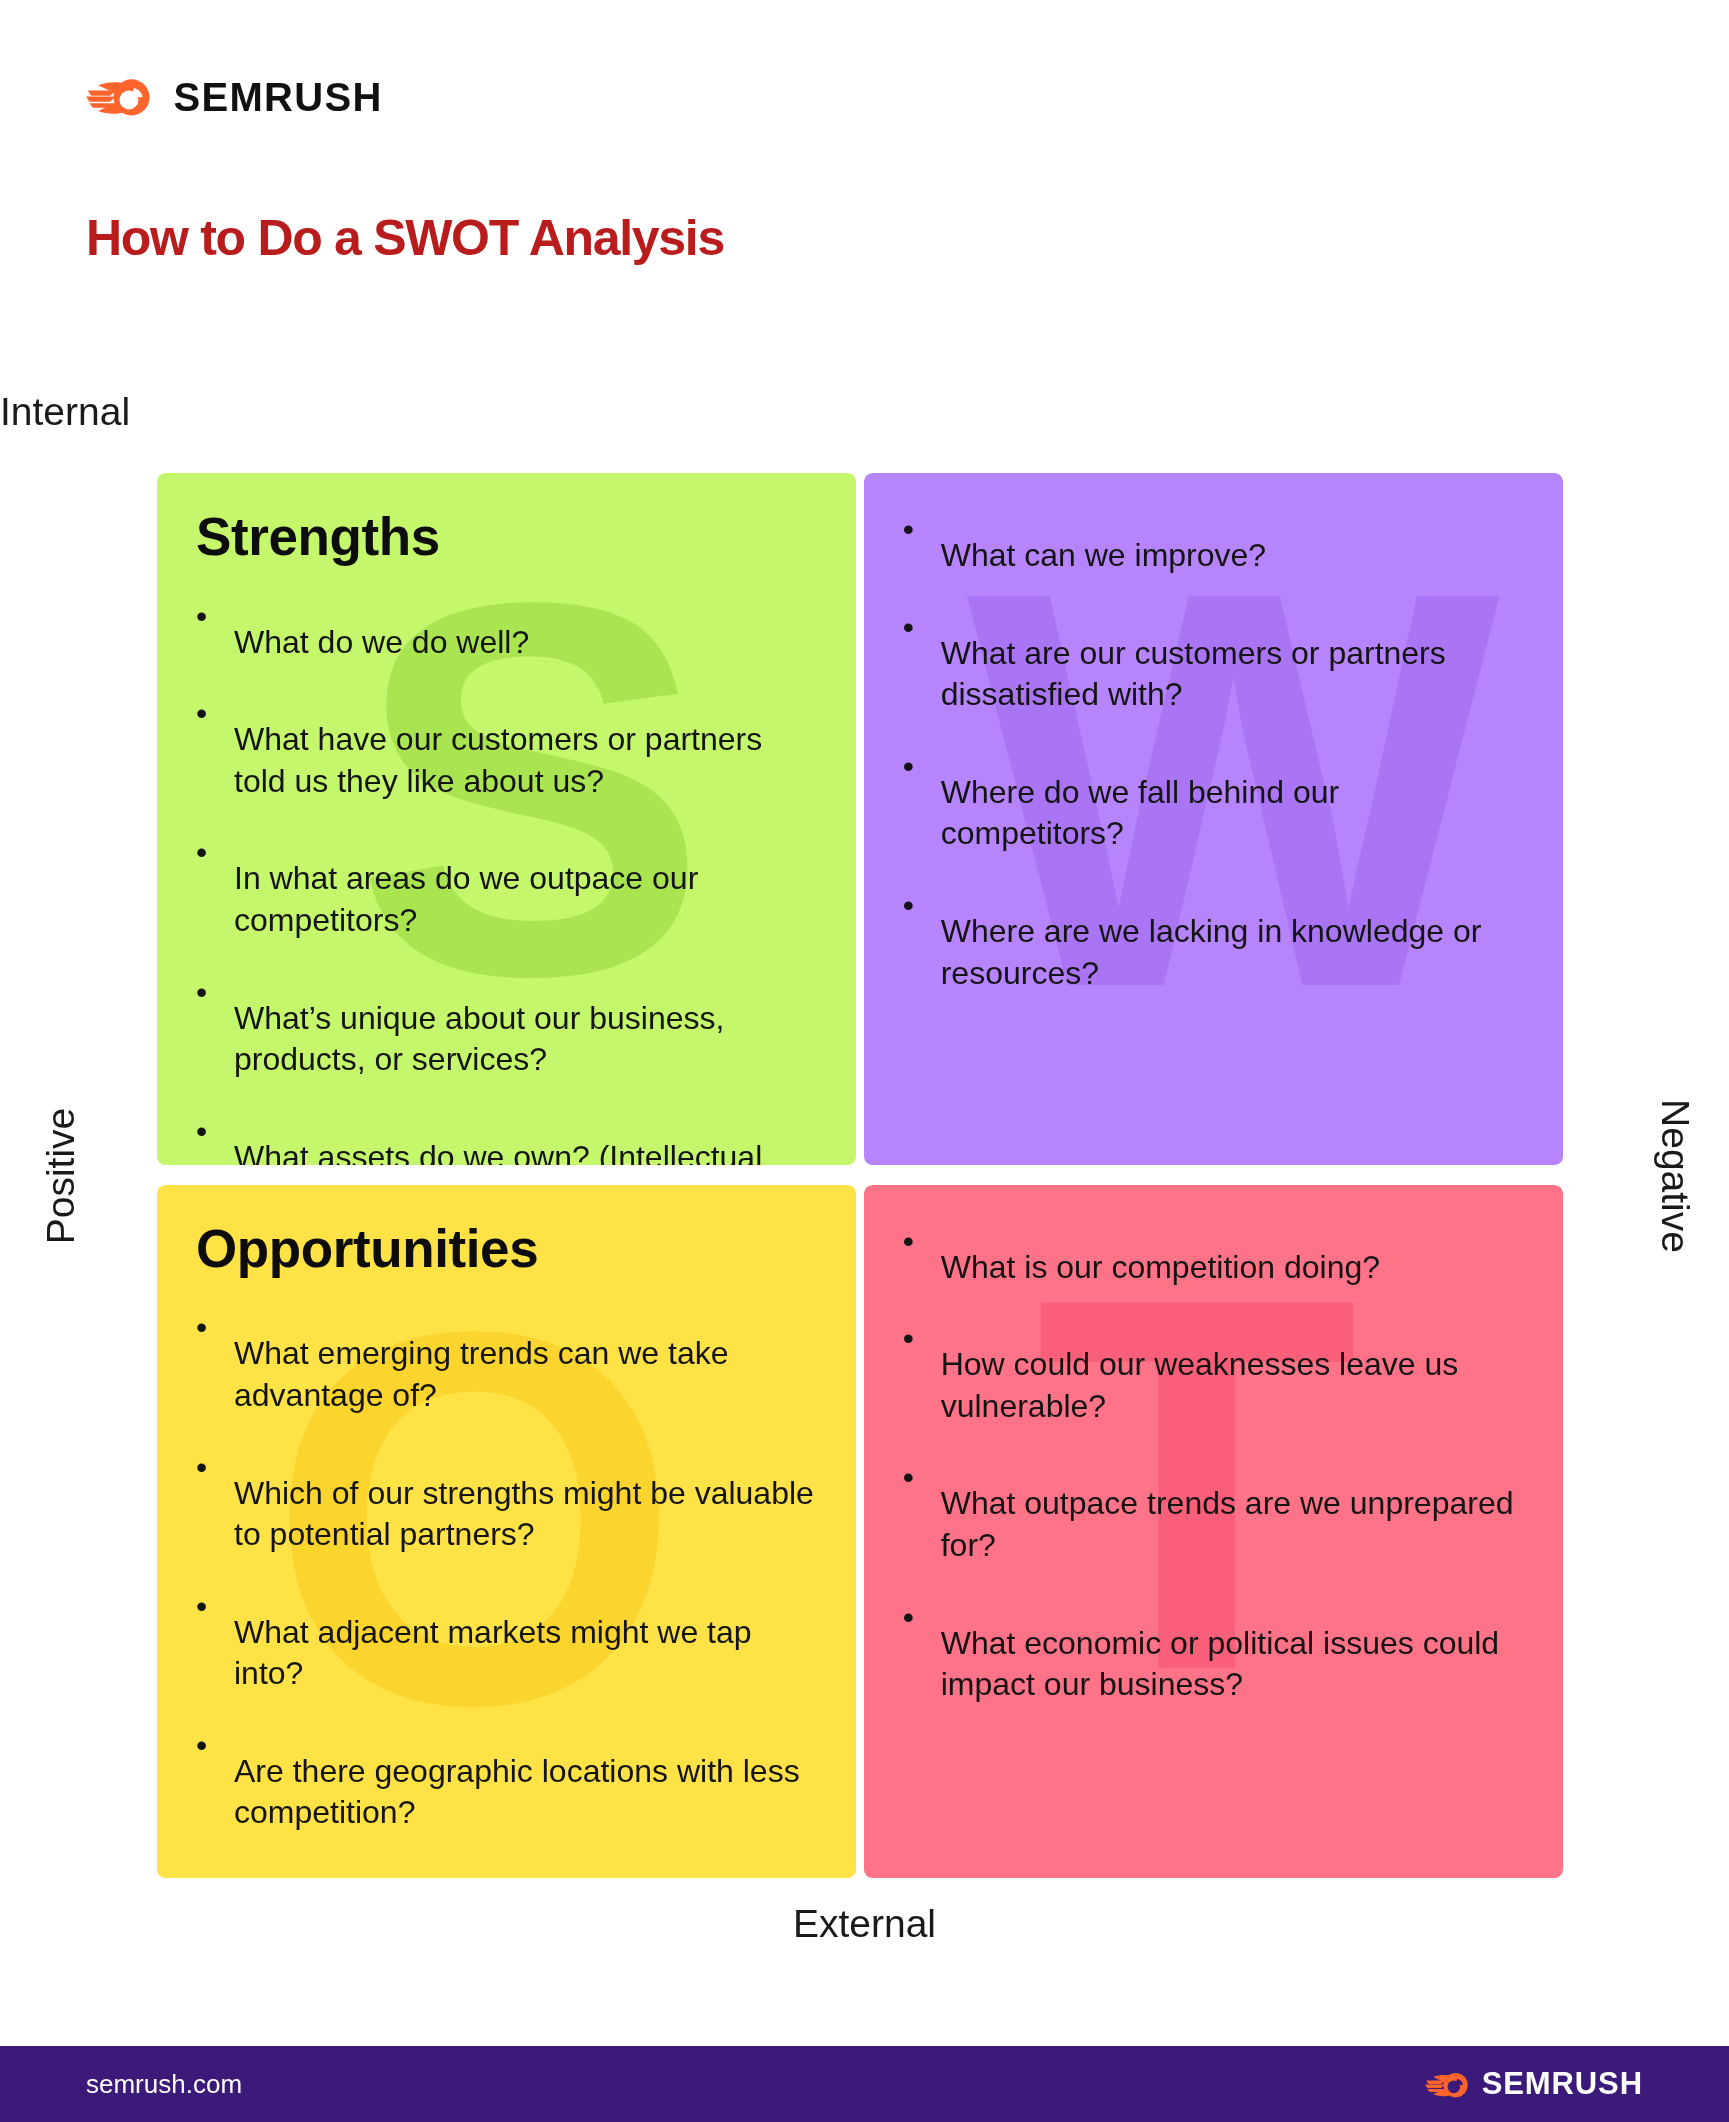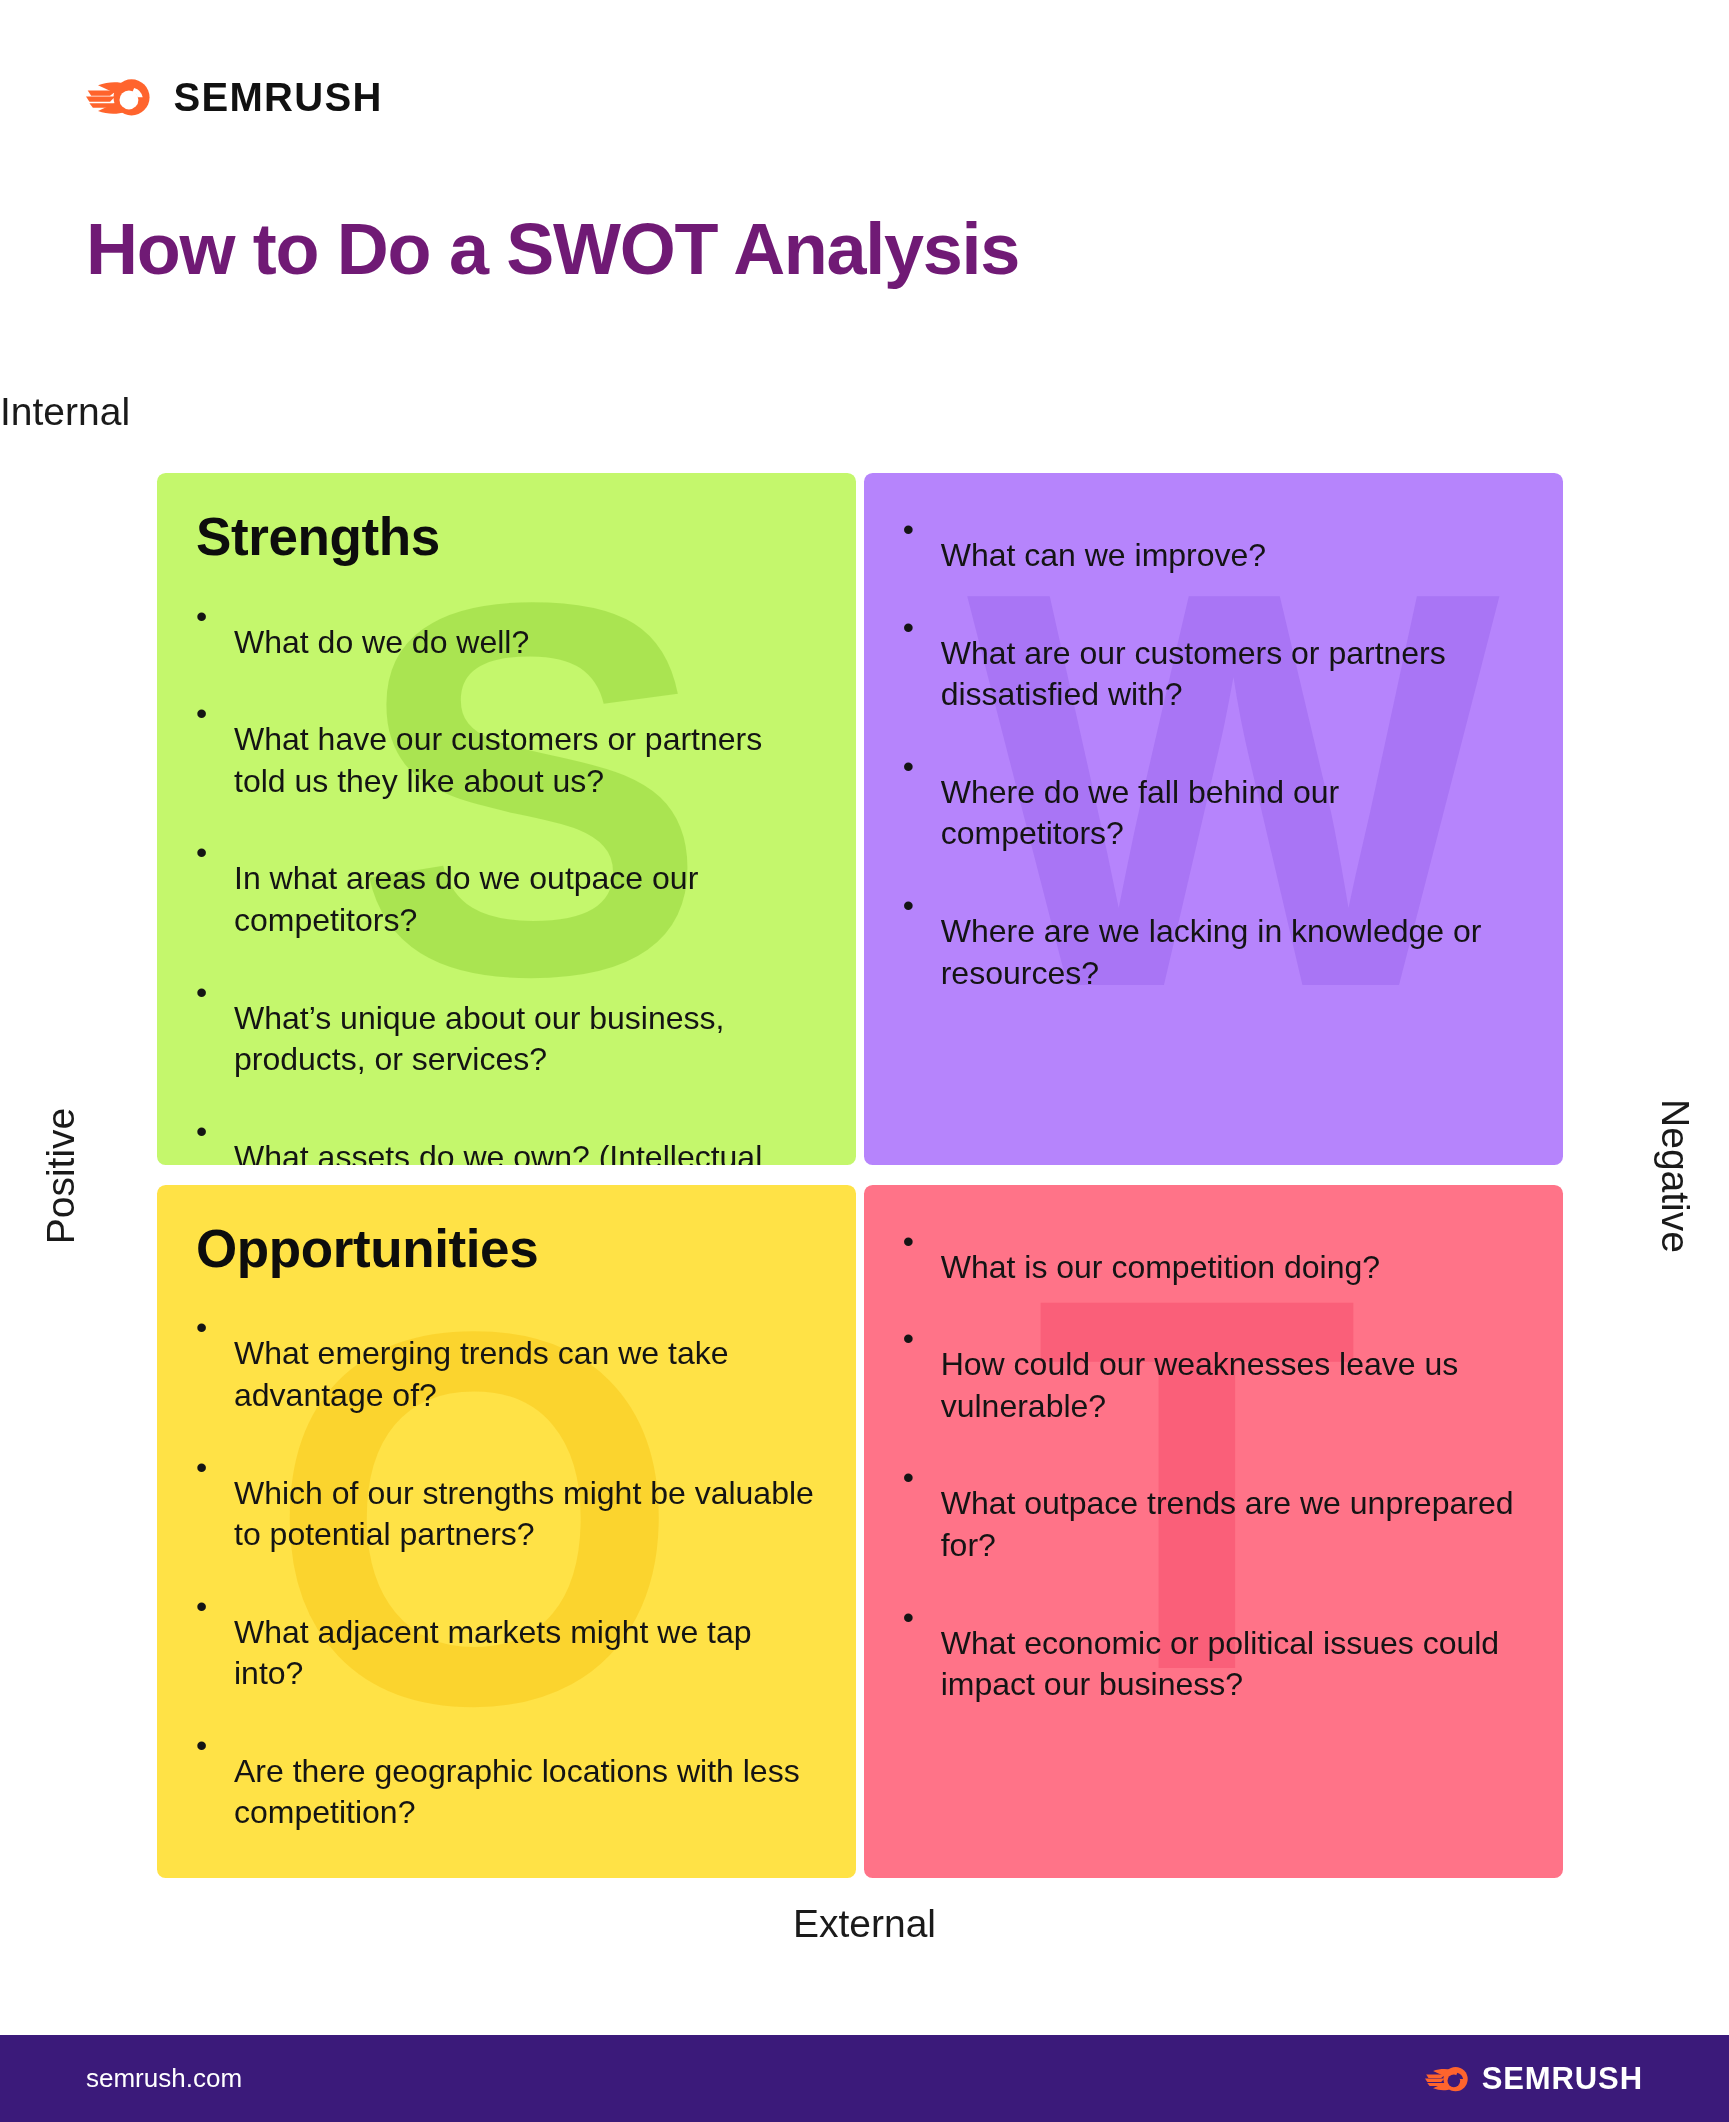--- a/index.html
+++ b/index.html
@@ -17,22 +17,22 @@
     display:flex; align-items:center; gap:20.5px;
   }
   .semrush-mark { width:67px; height:43px; display:block; }
   .semrush-word {
     font-size:40px; font-weight:bold; letter-spacing:1.3px;
     color:#111111; line-height:1;
   }
 
   .page-title {
     position:absolute; left:86px; top:212px;
-    font-size:72px; font-weight:bold; letter-spacing:-1.3px;
-    color:#701a75; line-height:1.05;
+    font-size:50px; font-weight:bold; letter-spacing:-1.3px;
+    color:#b91c1c; line-height:1.05;
   }
 
   
   .axis-label {
     position:absolute;
     font-size:39px; color:#1a1a1a; font-weight:normal;
     white-space:nowrap;
   }
   .axis-internal { left:0; right:0; top:390px; text-align:left; }
   .axis-external { left:0; right:0; top:1902px; text-align:center; }
@@ -91,21 +91,21 @@
   .q-bullet {
     flex:0 0 auto; width:38px;
     font-size:32px; line-height:1.30;
     text-align:left;
   }
   .q-text { flex:1 1 auto;margin-top:26px; }
 
   
   .footer {
     position:absolute; left:0; bottom:0;
-    width:1729px; height:87px;
+    width:1729px; height:76px;
     background:#3b1a7a;
     display:flex; align-items:center;
     padding:0 86px;
   }
   .footer-url {
     font-size:26px; color:#ffffff; font-weight:normal;
   }
   .footer-logo {
     margin-left:auto; display:flex; align-items:center; gap:12px;
   }

